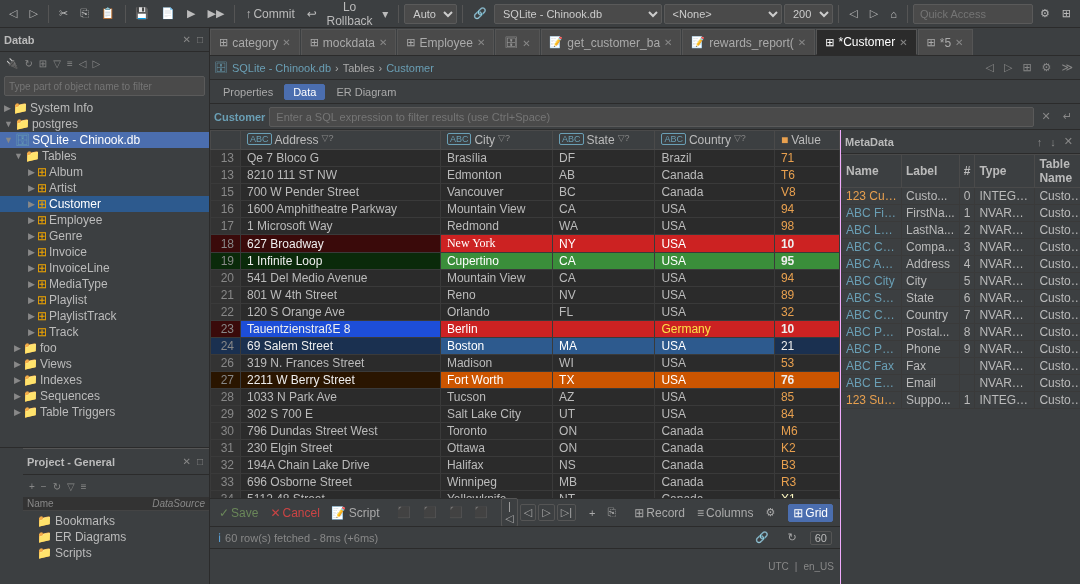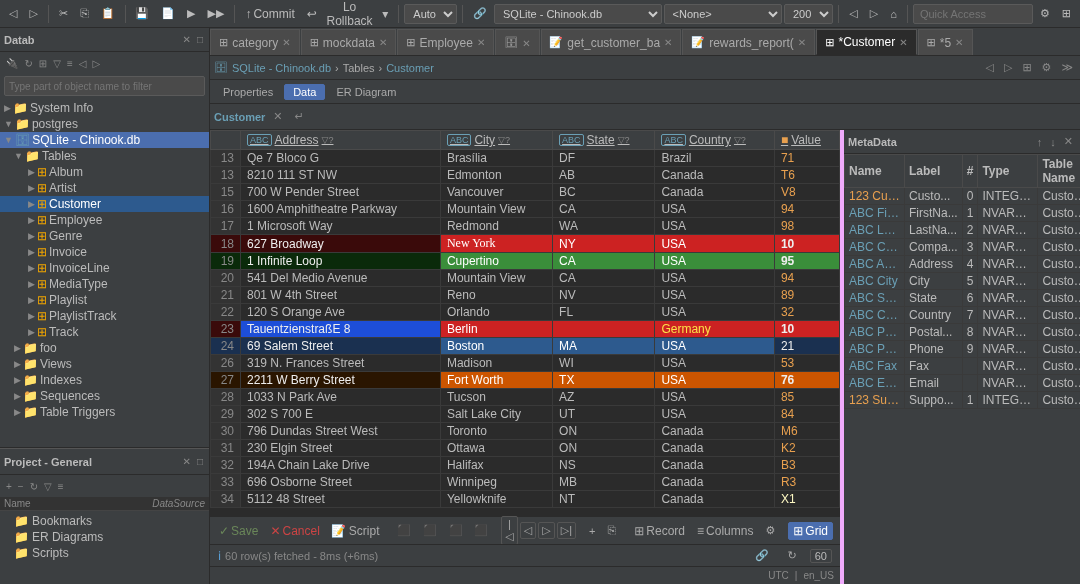--- a/index.html
+++ b/index.html
@@ -131,20 +131,21 @@
     .tree-indent-2 { padding-left: 28px; }
     .tree-arrow { color: #888; margin-right: 2px; font-size: 9px; }
 
     
     #project-panel {
       flex: 1;
       border-top: 1px solid #555;
       display: flex;
       flex-direction: column;
       overflow: hidden;
+      margin-left: 23px;
     }
     .project-panel-header {
       display: flex;
       align-items: center;
       justify-content: space-between;
       padding: 2px 4px;
       background: #3c3f41;
       border-bottom: 1px solid #2b2b2b;
       height: 26px;
     }
@@ -300,39 +301,38 @@
       white-space: nowrap;
     }
     table.data-table .row-num {
       color: #888;
       text-align: right;
       background: #333;
       width: 30px;
     }
     .col-header-inner {
       display: flex;
-      align-items: center;
+      align-items: flex-start;
       gap: 3px;
-      text-decoration: underline;
     }
     .col-type-badge {
       color: #6a9fb5;
       font-size: 9px;
       border: 1px solid #6a9fb5;
       padding: 0 2px;
       border-radius: 2px;
     }
     .filter-icon { color: #888; font-size: 9px; cursor: pointer; }
 
     
     #metadata-panel {
       width: 240px;
       min-width: 240px;
       background: #3c3f41;
-      border-left: 4px solid #f0abfc;
+      border-left: 1px solid #f0abfc;
       display: flex;
       flex-direction: column;
       overflow: hidden;
     }
     .meta-panel-header {
       display: flex;
       align-items: center;
       justify-content: space-between;
       padding: 2px 4px;
       background: #3c3f41;
@@ -735,20 +735,21 @@
     </div>
 
     <div id="sub-toolbar">
       <div class="sub-tab">Properties</div>
       <div class="sub-tab active">Data</div>
       <div class="sub-tab">ER Diagram</div>
     </div>
 
     <div id="filter-bar">
       <span class="filter-label">Customer</span>
+      <input class="filter-input" type="text" placeholder="Enter a SQL expression to filter results (use Ctrl+Space)" style="">
       <button class="filter-btn">✕</button>
       <button class="filter-btn">↵</button>
     </div>
 
     <div id="content-area">
 
       <div id="data-area">
         <div id="data-table-container">
           <table class="data-table">
             <thead>
@@ -1016,21 +1017,21 @@
             <span style="color:#5a9fd4;">ℹ</span>
             <span class="status-text">60 row(s) fetched - 8ms (+6ms)</span>
           </div>
           <div class="status-right">
             <button class="bottom-btn">🔗</button>
             <button class="bottom-btn">↻</button>
             <span class="status-badge">60</span>
           </div>
         </div>
 
-        <div style="display:flex;align-items:center;justify-content:flex-end;padding:1px 6px;background:#3c3f41;border-top:1px solid #2b2b2b;height:18px;">
+        <div style="display:flex;align-items:center;justify-content:flex-end;padding:1px 6px;background:#3c3f41;border-top:1px solid #2b2b2b;height:36px;">
           <span style="font-size:10px;color:#888;">UTC</span>
           <span style="font-size:10px;color:#888;margin:0 6px;">|</span>
           <span style="font-size:10px;color:#888;">en_US</span>
         </div>
       </div>
 
       <div id="metadata-panel">
         <div class="meta-panel-header">
           <span style="font-size:11px;color:#bbb;font-weight:bold;">MetaData</span>
           <div class="panel-mini-toolbar">

